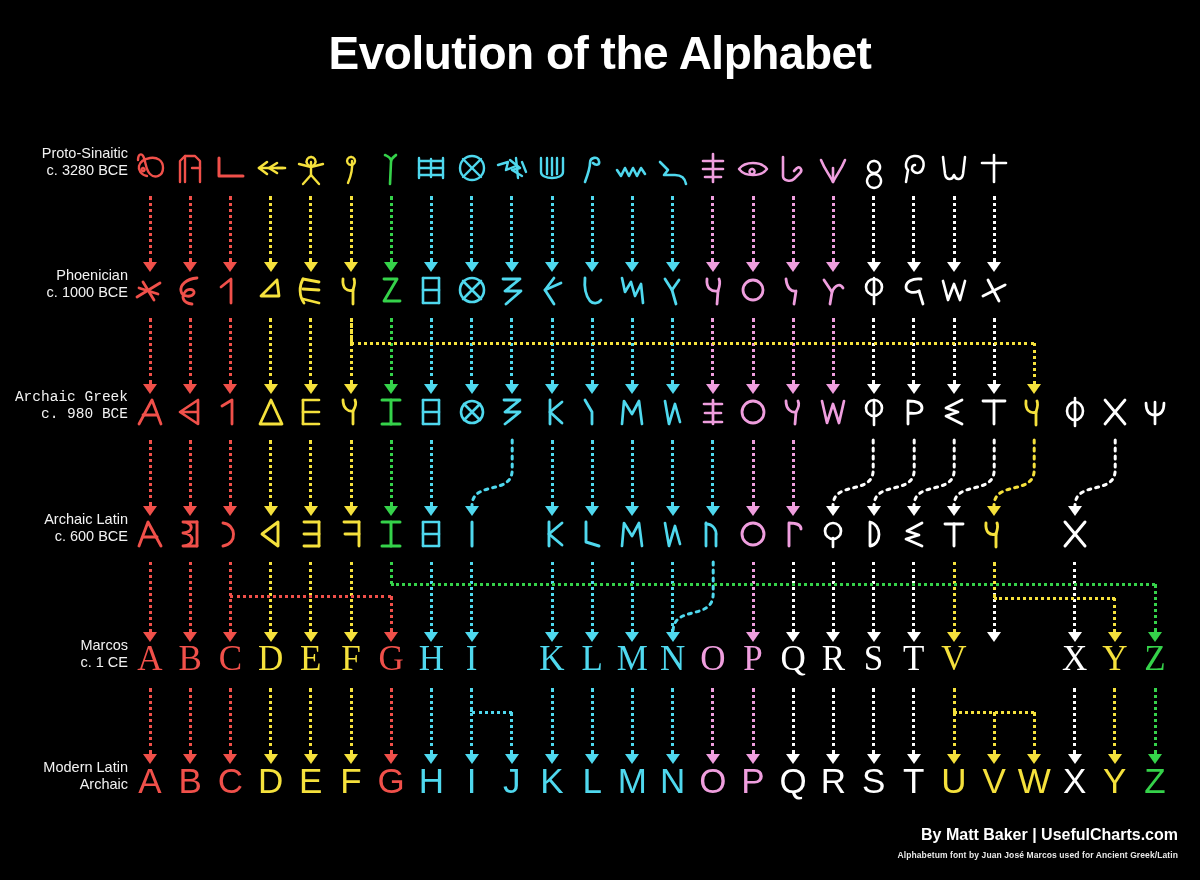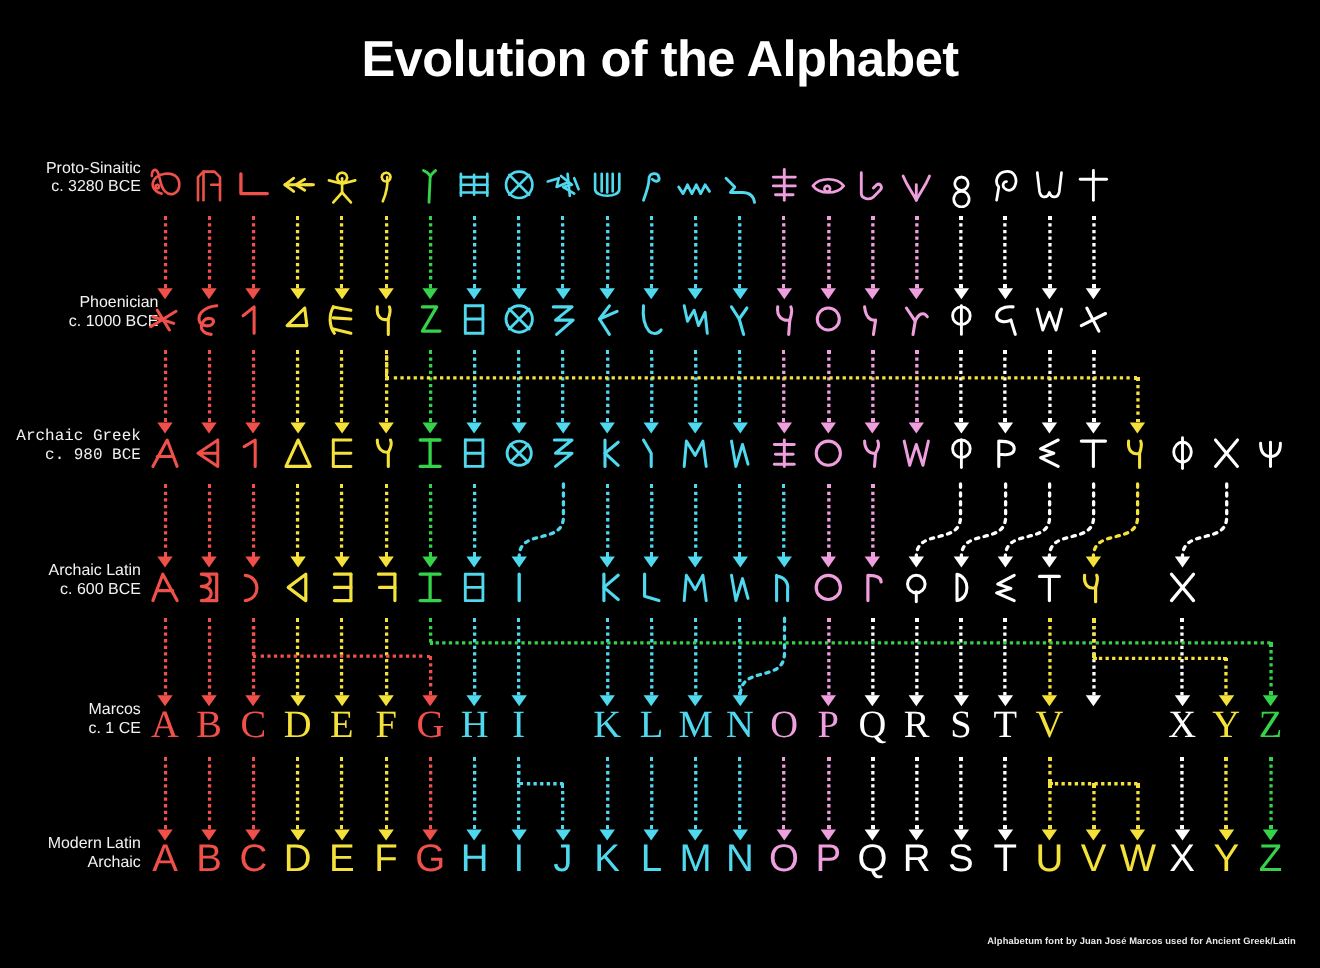--- a/index.html
+++ b/index.html
@@ -36,26 +36,27 @@
   }
   .vseg{position:absolute;width:0;border-left-width:3px;border-left-style:dotted;}
   .hseg{position:absolute;height:0;border-top-width:3px;border-top-style:dotted;}
   .arrow{position:absolute;width:0;height:0;border-left:7px solid transparent;border-right:7px solid transparent;}
 </style>
 </head>
 <body>
 
 <div id="chart">
   <div class="title">Evolution of the Alphabet</div>
+  <div class="credit">By Matt Baker | UsefulCharts.com</div>
   <div class="creditsub">Alphabetum font by Juan José Marcos used for Ancient Greek/Latin</div>
 <div class="rowlabel" style="left: 4px; top: 145px;">
       <div>Proto-Sinaitic</div>
       <div>c. 3280 BCE</div>
     </div>
-    <div class="rowlabel" style="left: 20px; top: 267px;">
+    <div class="rowlabel" style="left: 4px; top: 267px;">
       <div>Phoenician</div>
       <div>c. 1000 BCE</div>
     </div>
     <div class="rowlabel" style="left: 4px; top: 389px; font-family: Liberation Mono, monospace;">
       <div>Archaic Greek</div>
       <div>c. 980 BCE</div>
     </div>
     <div class="rowlabel" style="left: 4px; top: 511px;">
       <div>Archaic Latin</div>
       <div>c. 600 BCE</div>

